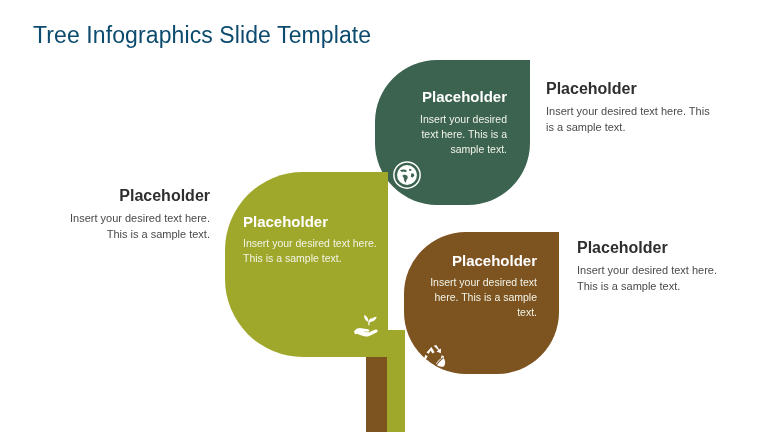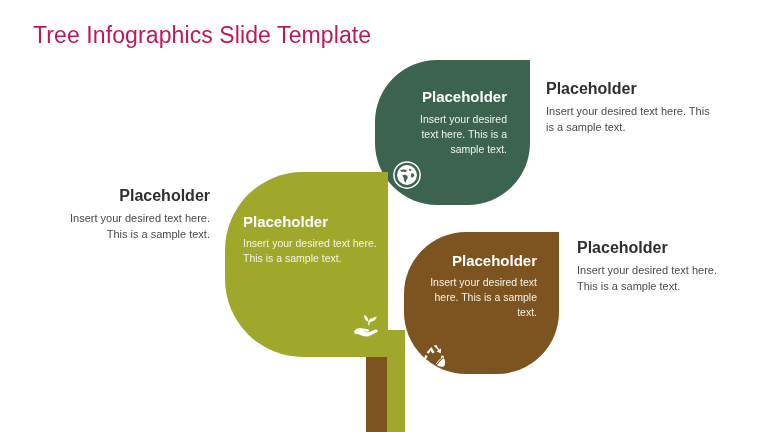--- a/index.html
+++ b/index.html
@@ -22,21 +22,21 @@
     overflow: hidden;
   }
 
   
   #slide-title {
     position: absolute;
     left: 33px;
     top: 22px;
     font-size: 23px;
     font-weight: 400;
-    color: #be185d;
+    color: #0c4a6e;
     letter-spacing: 0.1px;
     white-space: nowrap;
   }
 
   
   .trunk {
     position: absolute;
     left: 366px;
     top: 190px;
     width: 21px;

